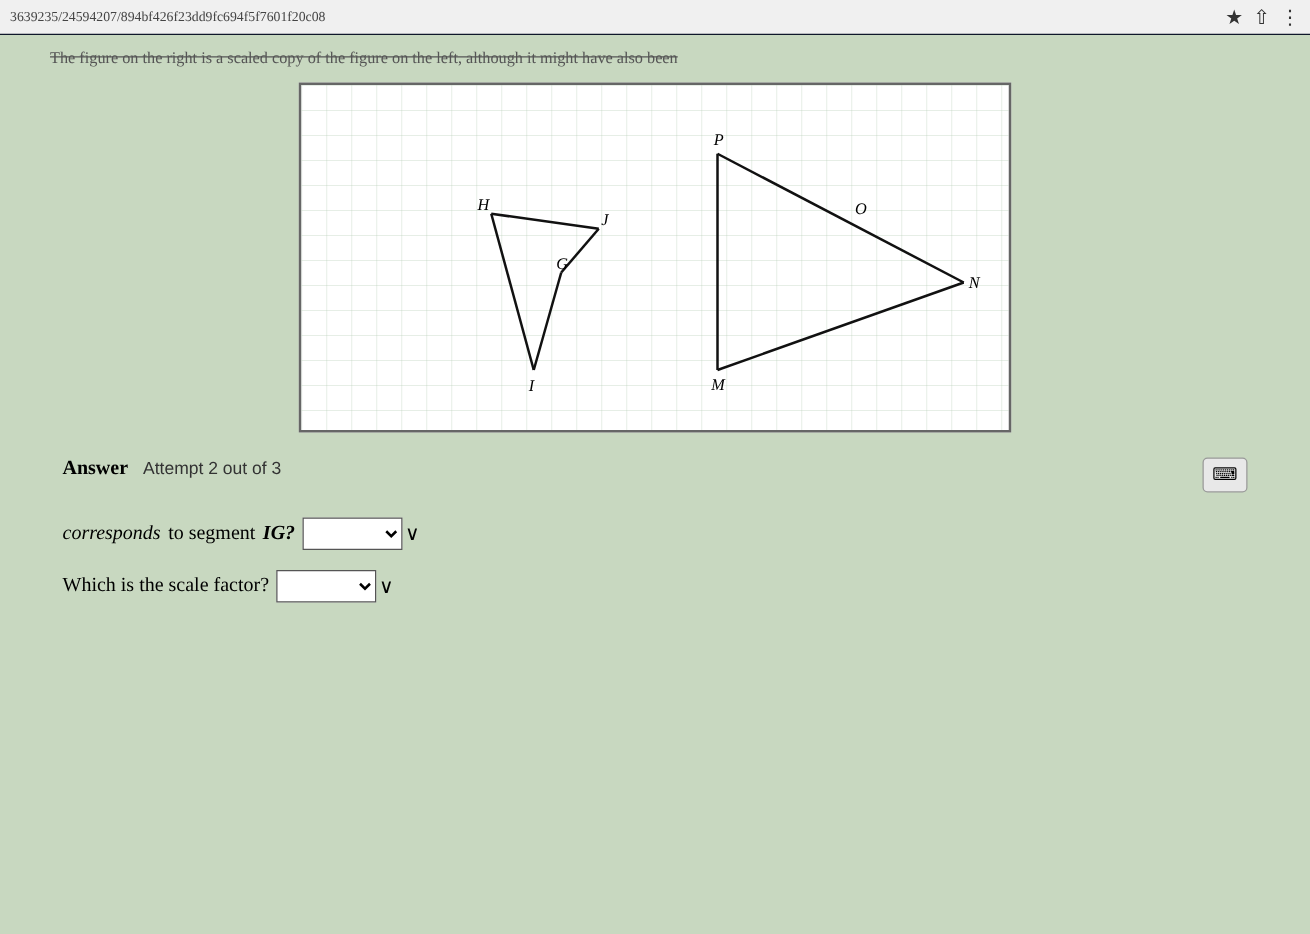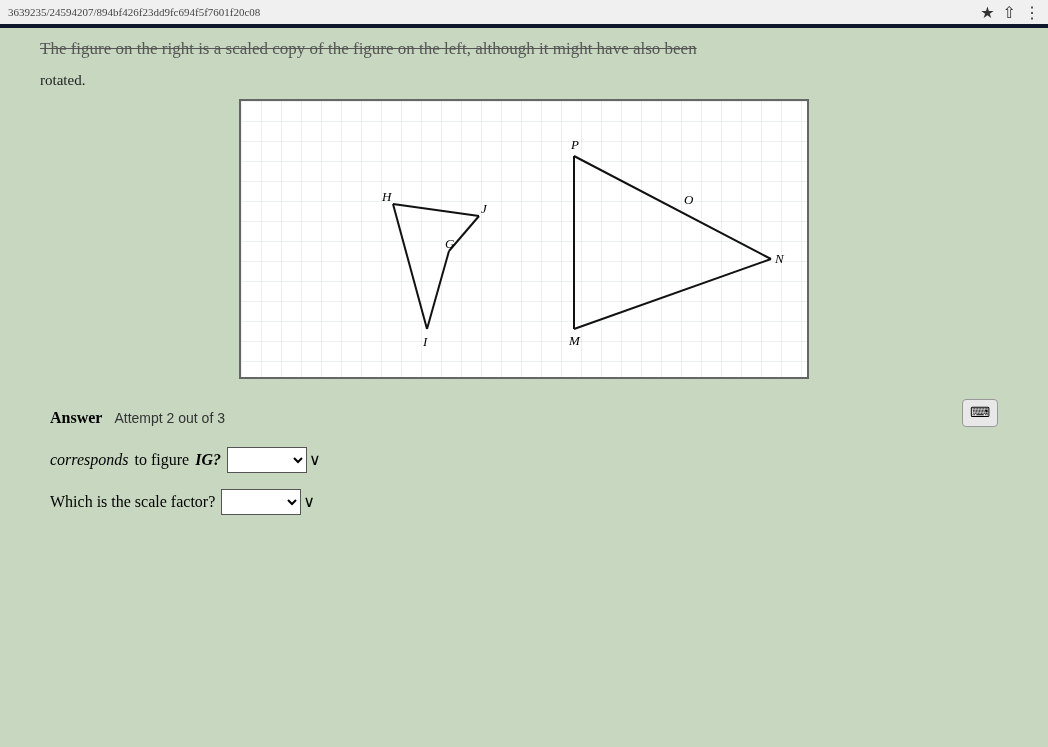--- a/index.html
+++ b/index.html
@@ -8,21 +8,21 @@
       font-family: Georgia, 'Times New Roman', serif;
       background: #c8d8c8;
       width: 1048px;
       height: 747px;
       overflow: hidden;
       position: relative;
     }
 
     .top-bar {
       background: #f0f0f0;
-      border-bottom: 4px solid #0f172a;
+      border-bottom: 1px solid #0f172a;
       padding: 4px 8px;
       font-size: 12px;
       color: #333;
       display: flex;
       align-items: center;
       justify-content: space-between;
       height: 28px;
     }
 
     .top-bar-url {
@@ -36,21 +36,21 @@
       align-items: center;
     }
 
     .main-content {
       padding: 8px 40px 16px 40px;
       background: #c8d8c0;
       min-height: calc(747px - 28px);
     }
 
     .question-text {
-      font-size: 17px;
+      font-size: 13px;
       color: #111;
       margin-bottom: 10px;
       line-height: 1.5;
       font-family: Georgia, serif;
       text-decoration: line-through;
       color: #555;
     }
 
     .diagram-container {
       display: flex;
@@ -73,21 +73,21 @@
 
     .attempt-text {
       font-size: 14px;
       font-family: Arial, sans-serif;
       color: #333;
       margin-left: 8px;
     }
 
     .answer-header-row {
       display: flex;
-      align-items: flex-end;
+      align-items: flex-start;
       justify-content: space-between;
       margin-bottom: 20px;
     }
 
     .keyboard-icon {
       width: 36px;
       height: 28px;
       background: #e8e8e8;
       border: 1px solid #999;
       border-radius: 4px;
@@ -146,23 +146,20 @@
     <span style="font-size:16px; cursor:pointer;">★</span>
     <span style="font-size:16px; cursor:pointer;">⇧</span>
     <span style="font-size:16px; cursor:pointer;">⋮</span>
   </div>
 </div>
 
 <div class="main-content">
 
   <div class="question-text">
     <span>The figure on the right is a scaled copy of the figure on the left, although it might have also been</span>
-  </div>
-  <div class="rotated-text">
-    <span>rotated.</span>
   </div>
 
   <div class="diagram-container">
     <svg width="570" height="280" style="background: white; border: 2px solid #666;">
 
       <defs>
         <pattern id="smallGrid" width="20" height="20" patternUnits="userSpaceOnUse">
           <path d="M 20 0 L 0 0 0 20" fill="none" stroke="#b0c8b0" stroke-width="0.5"></path>
         </pattern>
         <pattern id="grid" width="100" height="100" patternUnits="userSpaceOnUse">
@@ -211,21 +208,21 @@
         <span class="answer-label">Answer</span>
         <span class="attempt-text">Attempt 2 out of 3</span>
       </div>
       <div class="keyboard-icon">
         <span>⌨</span>
       </div>
     </div>
 
     <div class="question-row">
       <span class="italic-word">corresponds</span>
-      <span>to figure</span>
+      <span>to segment</span>
       <span class="math-segment">IG?</span>
       <select class="dropdown-select">
         <option value=""></option>
         <option value="MN">MN</option>
         <option value="MO">MO</option>
         <option value="NO">NO</option>
         <option value="OP">OP</option>
         <option value="MP">MP</option>
       </select>
       <span style="margin-left:-4px;">∨</span>

